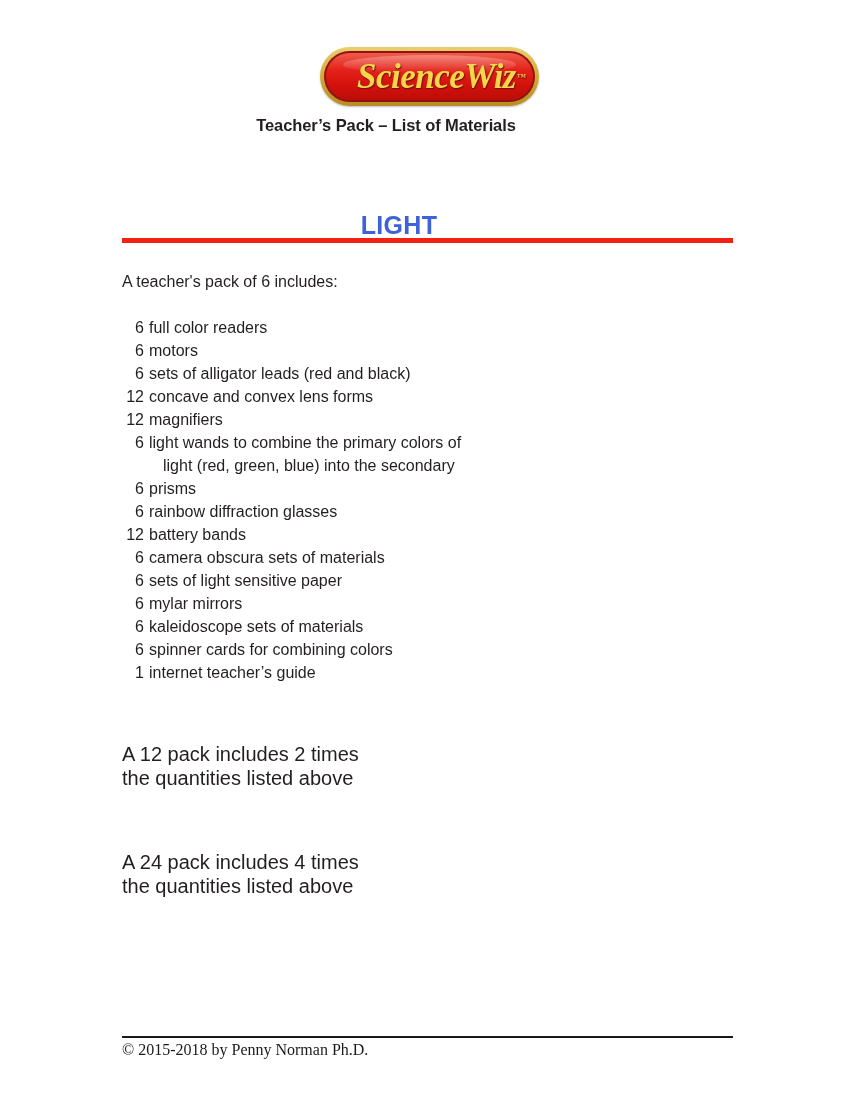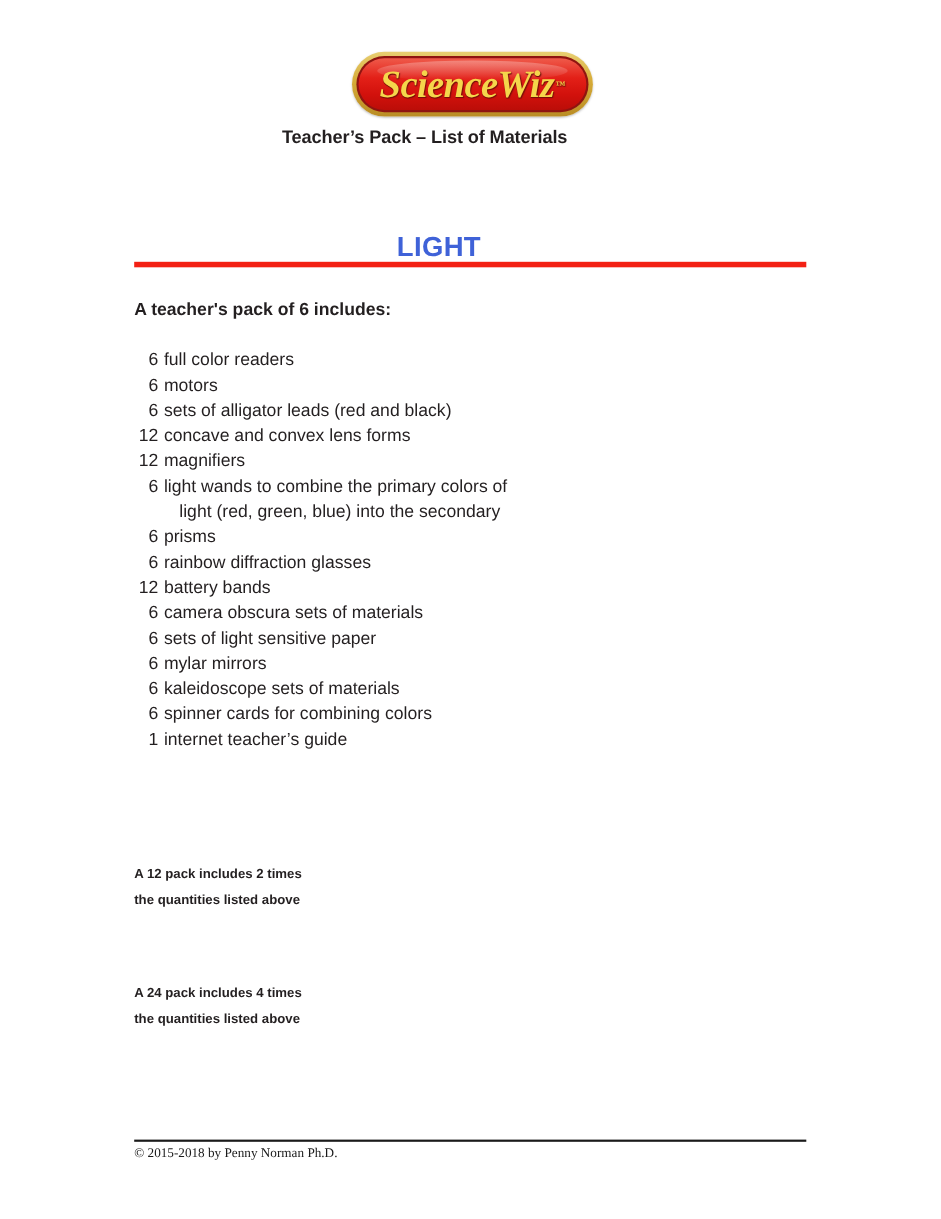--- a/index.html
+++ b/index.html
@@ -64,21 +64,21 @@
     left: 8%;
     top: 5%;
     width: 84%;
     height: 40%;
     border-radius: 50%;
     background: linear-gradient(180deg, rgba(255,255,255,0.30), rgba(255,255,255,0.0));
     pointer-events: none;
   }
   .logo-text {
     position: absolute;
-    left: 0;
+    left: 12px;
     top: 0;
     width: 100%;
     height: 100%;
     display: flex;
     align-items: center;
     justify-content: center;
     font-family: "Liberation Serif", serif;
     font-style: italic;
     font-weight: bold;
     font-size: 35px;
@@ -127,21 +127,21 @@
     width: 611px;
     height: 5px;
     background: #f32114;
   }
 
   
   .section-head {
     position: absolute;
     left: 122px;
     font-size: 16px;
-    font-weight: bold;
+    font-weight: normal;
     color: #231f20;
     white-space: pre;
   }
   .intro-head { top: 273px; }
 
   .materials {
     position: absolute;
     left: 122px;
     top: 316px;
     width: 480px;
@@ -164,45 +164,44 @@
     text-indent: 0;
   }
   .mat-desc .cont {
     display: block;
     padding-left: 14px;
   }
 
   .pack-note {
     position: absolute;
     left: 122px;
-    font-size: 12px;
-    font-weight: bold;
+    font-size: 20px;
+    font-weight: normal;
     line-height: 24px;
     color: #231f20;
-    margin-top: 40px;
   }
   .note-12 { top: 742px; }
   .note-24 { top: 850px; }
   .pack-note div { white-space: pre; }
 
   
   .footer-rule {
     position: absolute;
     left: 122px;
     top: 1036px;
     width: 611px;
     height: 2px;
     background: #1a1a1a;
   }
   .footer-text {
     position: absolute;
     left: 122px;
     top: 1041px;
     font-family: "Liberation Serif", serif;
-    font-size: 12px;
+    font-size: 16px;
     color: #1a1a1a;
     white-space: pre;
   }
 </style>
 </head>
 <body>
 
 <div class="header">
 
   <div class="logo-wrap">

